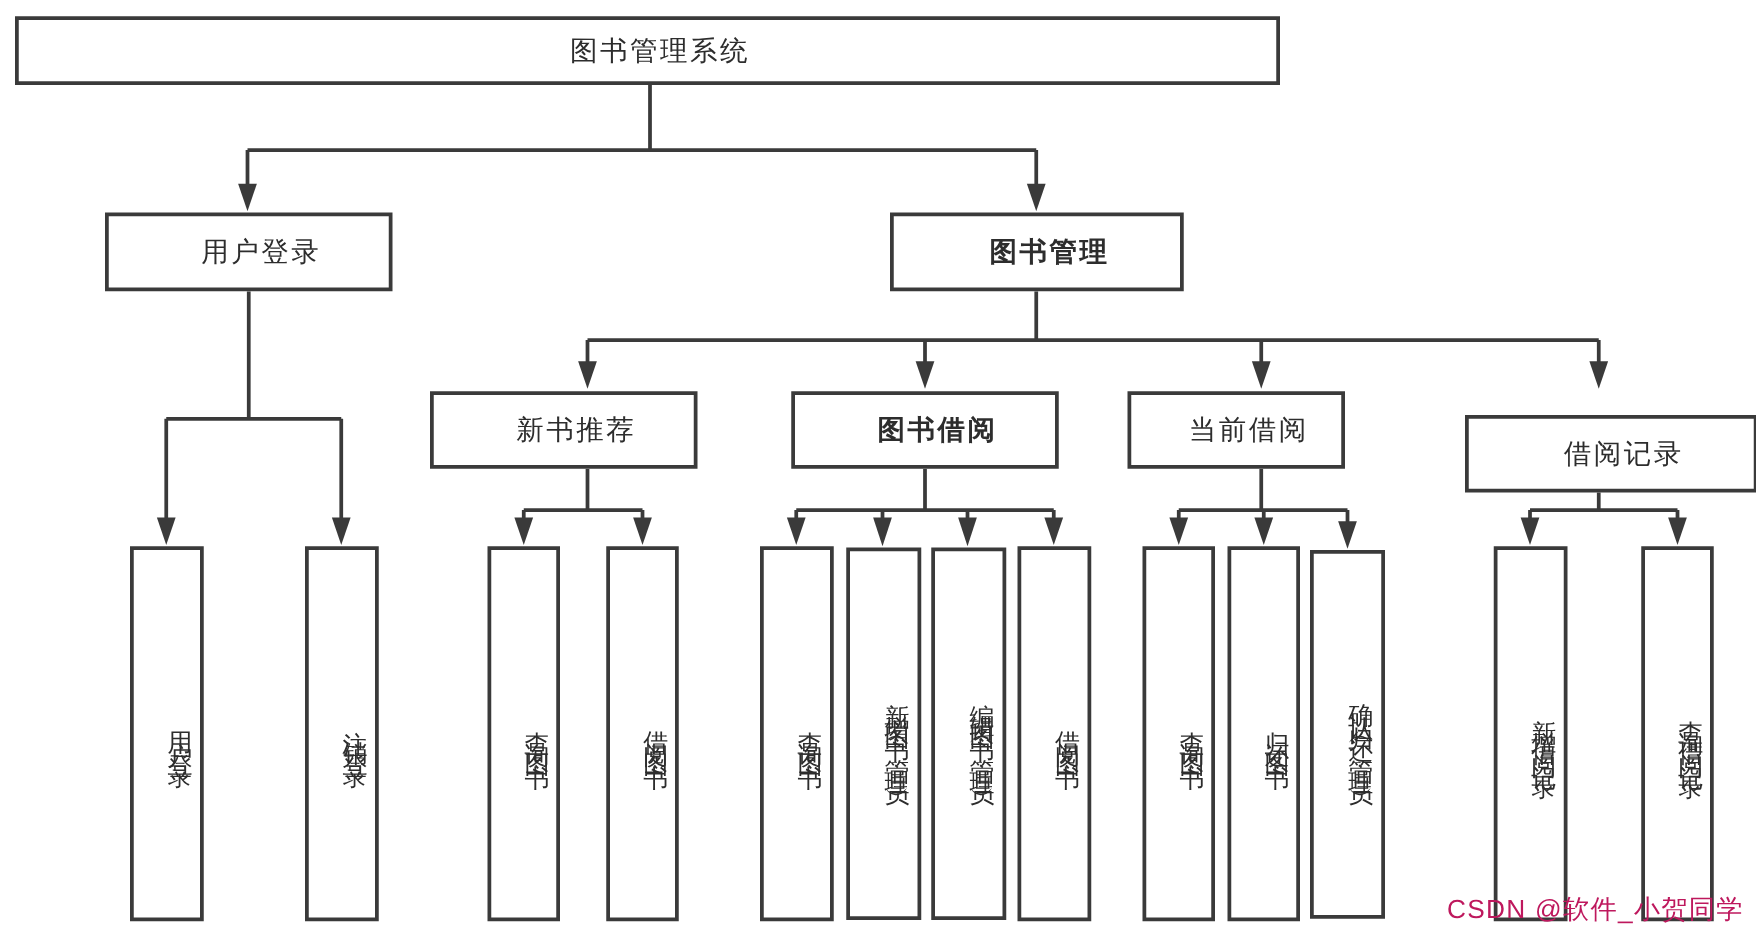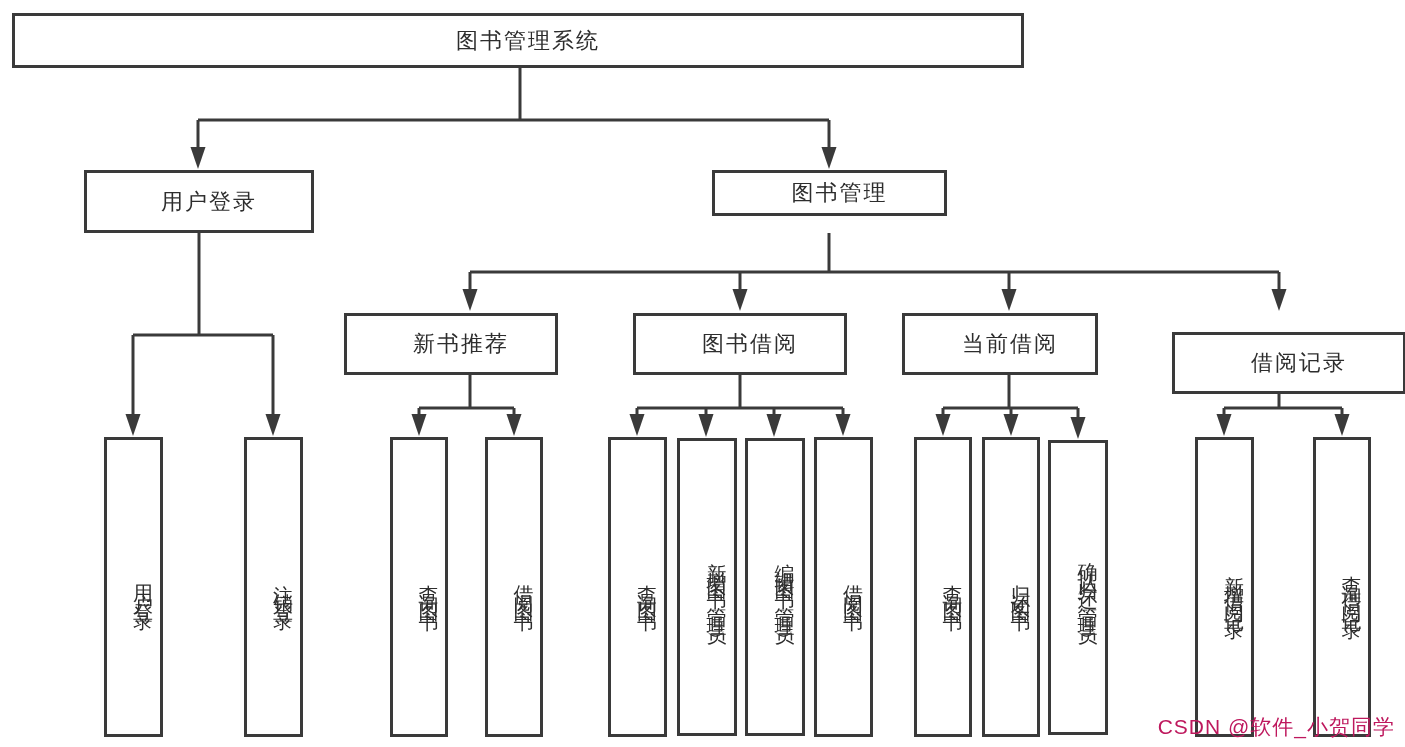--- a/index.html
+++ b/index.html
@@ -121,25 +121,25 @@
       <line x1="1224" y1="408" x2="1224" y2="420"></line>
       <polygon points="1216.5,414 1231.5,414 1224,436"></polygon>
       <line x1="1342" y1="408" x2="1342" y2="420"></line>
       <polygon points="1334.5,414 1349.5,414 1342,436"></polygon>
     </g>
   </svg>
 
   <div class="box" style="left:12px; top:13px; width:1012px; height:55px;">图书管理系统</div>
 
   <div class="box" style="left:84px; top:170px; width:230px; height:63px;">用户登录</div>
-  <div class="box" style="left:712px; top:170px; width:235px; height:46px;">图书管理</div>
+  <div class="box" style="left:712px; top:170px; width:235px; height:63px;font-weight:bold;">图书管理</div>
 
   <div class="box" style="left:344px; top:313px; width:214px; height:62px;">新书推荐</div>
-  <div class="box" style="left:633px; top:313px; width:214px; height:62px;">图书借阅</div>
-  <div class="box" style="left:902px; top:313px; width:196px; height:62px;">当前借阅</div>
+  <div class="box" style="left:633px; top:313px; width:214px; height:62px;font-weight:bold;">图书借阅</div>
+  <div class="box" style="left:902px; top:313px; width:174px; height:62px;">当前借阅</div>
   <div class="box" style="left:1172px; top:332px; width:234px; height:62px;">借阅记录</div>
 
   <div class="leaf" style="left:104px; top:437px; width:59px; height:300px;">
     <span>用户登录</span>
   </div>
   <div class="leaf" style="left:244px; top:437px; width:59px; height:300px;">
     <span>注销登录</span>
   </div>
 
   <div class="leaf" style="left:390px; top:437px; width:58px; height:300px;">

